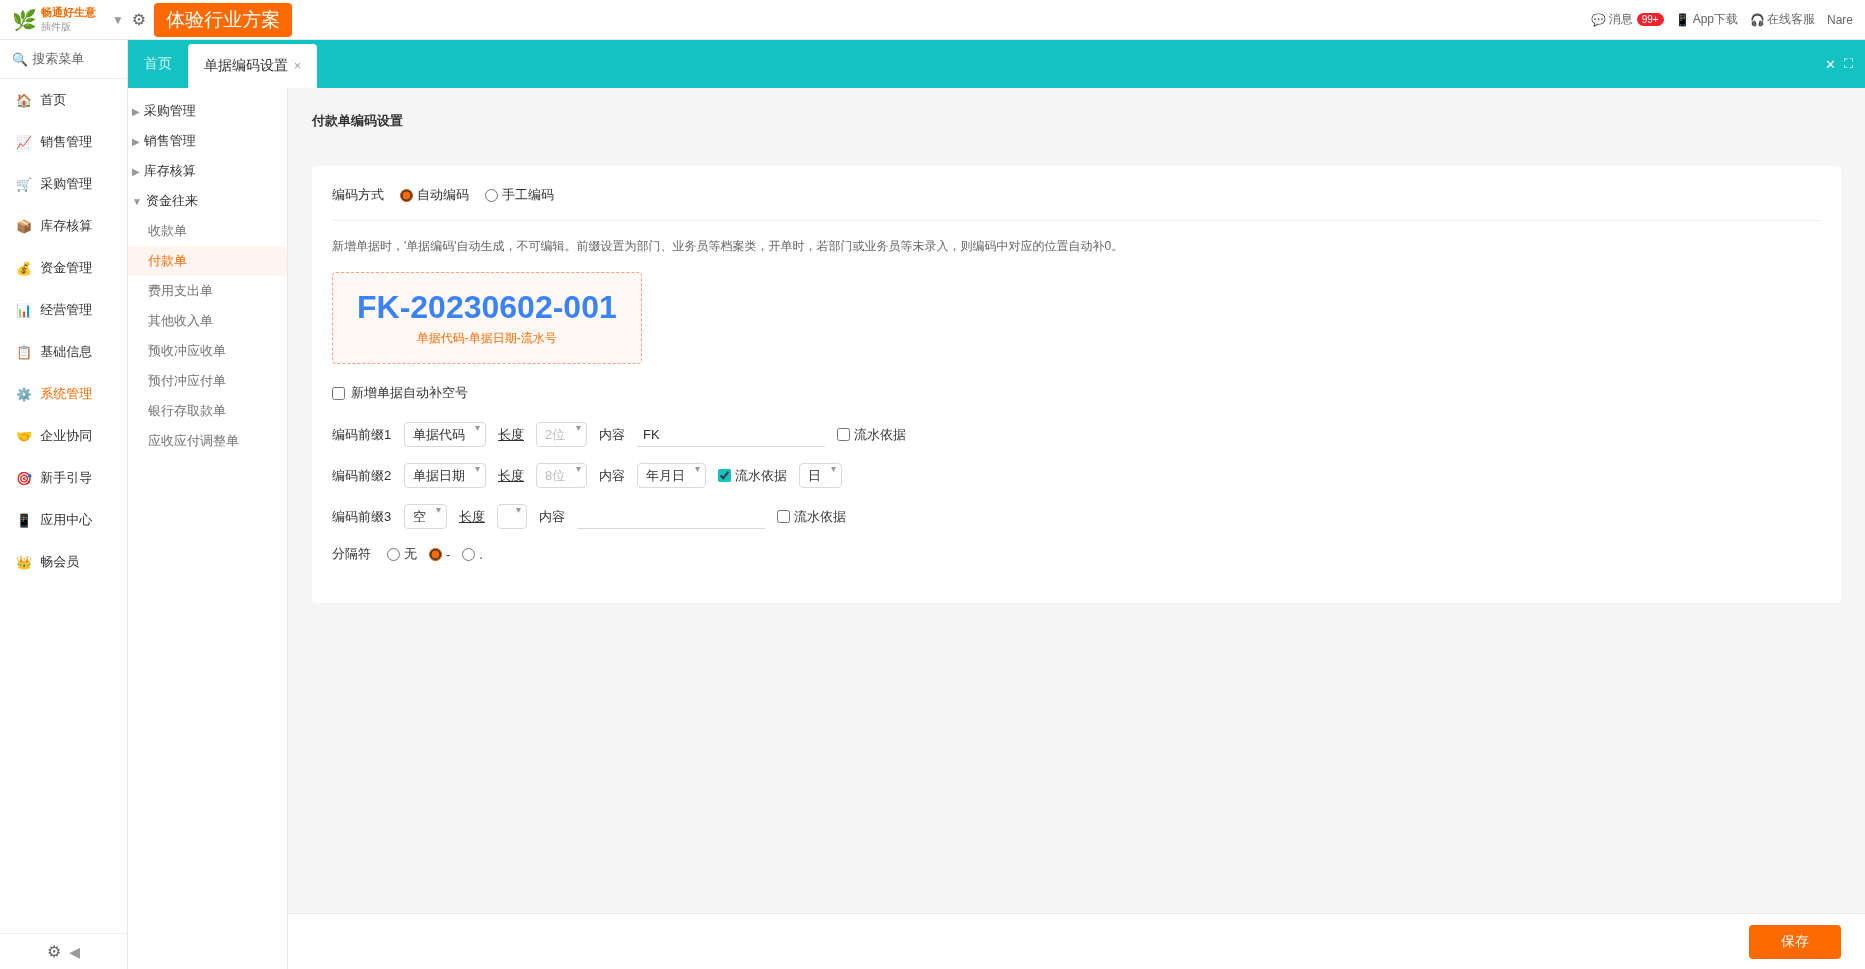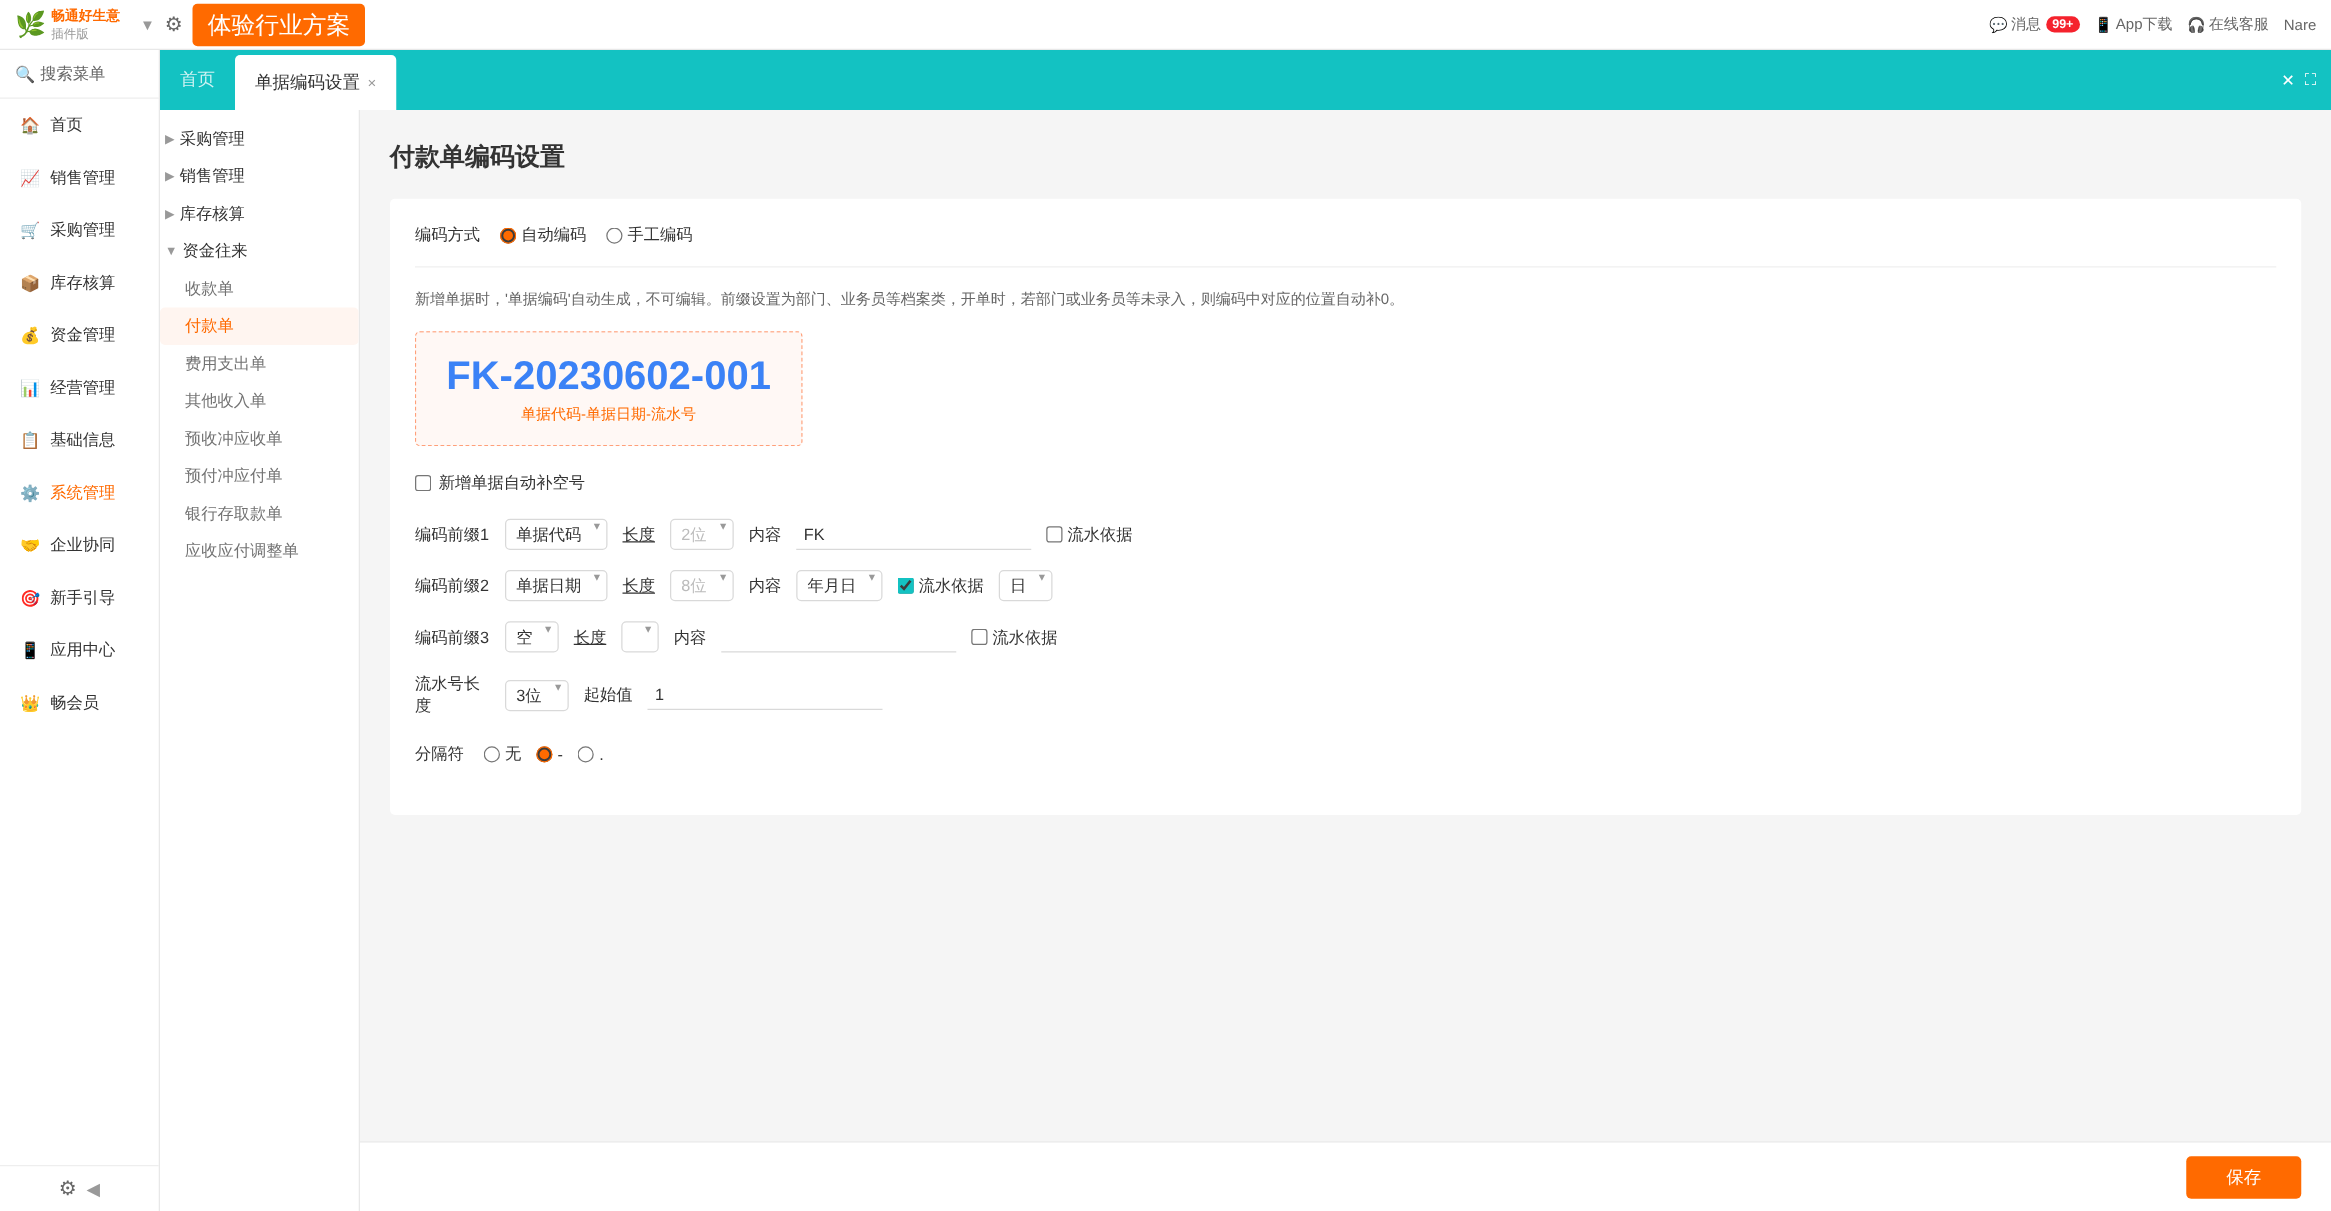--- a/index.html
+++ b/index.html
@@ -2,21 +2,21 @@
 <html><head>
   <meta charset="utf-8">
   <style>
     * { box-sizing: border-box; margin: 0; padding: 0; }
     body { font-family: 'PingFang SC', 'Microsoft YaHei', sans-serif; font-size: 13px; color: #333; background: #f5f5f5; display: flex; flex-direction: column; height: 100vh; overflow: hidden; }
 
     
     .top-bar { height: 40px; background: #fff; border-bottom: 1px solid #e8e8e8; display: flex; align-items: center; padding: 0 12px; gap: 8px; flex-shrink: 0; }
     .top-bar-btn { background: #ff6a00; color: #fff; border: none; border-radius: 4px; padding: 4px 12px; cursor: pointer; font-size: 19px; }
     .top-bar-right { display: flex; align-items: center; gap: 12px; color: #666; font-size: 12px; }
-    .badge { background: #f5222d; color: #fff; border-radius: 8px; padding: 1px 5px; font-size: 10px; margin-left: 2px; font-weight: bold; }
+    .badge { background: #f5222d; color: #fff; border-radius: 8px; padding: 1px 5px; font-size: 10px; margin-left: 2px; }
 
     
     .main-layout { display: flex; flex: 1; overflow: hidden; }
 
     
     .sidebar-narrow { width: 128px; background: #fff; border-right: 1px solid #e8e8e8; display: flex; flex-direction: column; flex-shrink: 0; }
     .search-menu { display: flex; align-items: center; gap: 4px; color: #666; font-size: 13px; cursor: pointer; }
     .sidebar-narrow-item { display: flex; align-items: center; gap: 8px; padding: 12px 16px; cursor: pointer; color: #333; font-size: 13px; }
     .sidebar-narrow-item.active { color: #ff6a00; }
     .sidebar-narrow-bottom { margin-top: auto; border-top: 1px solid #eee; padding: 8px; display: flex; gap: 8px; align-items: center; justify-content: center; }
@@ -34,21 +34,21 @@
     
     .second-sidebar { width: 160px; background: #fff; border-right: 1px solid #e8e8e8; padding: 8px 0; overflow-y: auto; flex-shrink: 0; }
     .second-sidebar-section { padding: 6px 12px; }
     .second-sidebar-section-title { display: flex; align-items: center; gap: 4px; color: #333; font-size: 13px; cursor: pointer; padding: 6px 4px; }
     .second-sidebar-section-title .arrow { font-size: 10px; color: #999; }
     .second-sidebar-item { padding: 6px 8px 6px 20px; color: #737373; cursor: pointer; font-size: 13px; border-radius: 4px; }
     .second-sidebar-item.active { background: #fff5f0; color: #ff6a00; }
 
     
     .main-content { flex: 1; padding: 24px; overflow-y: auto; background: #f5f5f5; }
-    .page-title { font-size: 20px; font-weight: bold; color: #333; margin-bottom: 20px; }
+    .page-title { font-size: 13px; font-weight: bold; color: #333; margin-bottom: 36px; }
 
     
     .settings-card { background: #fff; border-radius: 4px; padding: 20px; }
     .encoding-method { display: flex; align-items: center; gap: 16px; padding-bottom: 16px; border-bottom: 1px solid #f0f0f0; margin-bottom: 16px; }
     .encoding-method-label { color: #333; font-size: 13px; }
     .radio-group { display: flex; align-items: center; gap: 16px; }
     .radio-item { display: flex; align-items: center; gap: 4px; cursor: pointer; color: #333; font-size: 13px; }
     .radio-item input[type="radio"] { accent-color: #ff6a00; }
 
     .tip-text { color: #666; font-size: 12px; margin-bottom: 16px; line-height: 1.6; }
@@ -349,30 +349,20 @@
               </div>
               <span class="content-label">内容</span>
               <input type="text" class="content-value" value="" style="min-width: 80px;">
               <label class="checkbox-inline">
                 <input type="checkbox" style="">
                 <span>流水依据</span>
               </label>
             </div>
 
             
-            <div class="serial-row">
-              <span class="serial-label">流水号长度</span>
-              <div class="flex-select-wrapper">
-                <select>
-                  <option>3位</option>
-                </select>
-              </div>
-              <span class="start-label">起始值</span>
-              <input type="text" class="start-input" value="1" style="">
-            </div>
 
             
             <div class="sep-row">
               <span class="sep-label">分隔符</span>
               <div class="sep-options">
                 <label class="radio-item">
                   <input type="radio" name="separator" style="">
                   <span>无</span>
                 </label>
                 <label class="radio-item">

